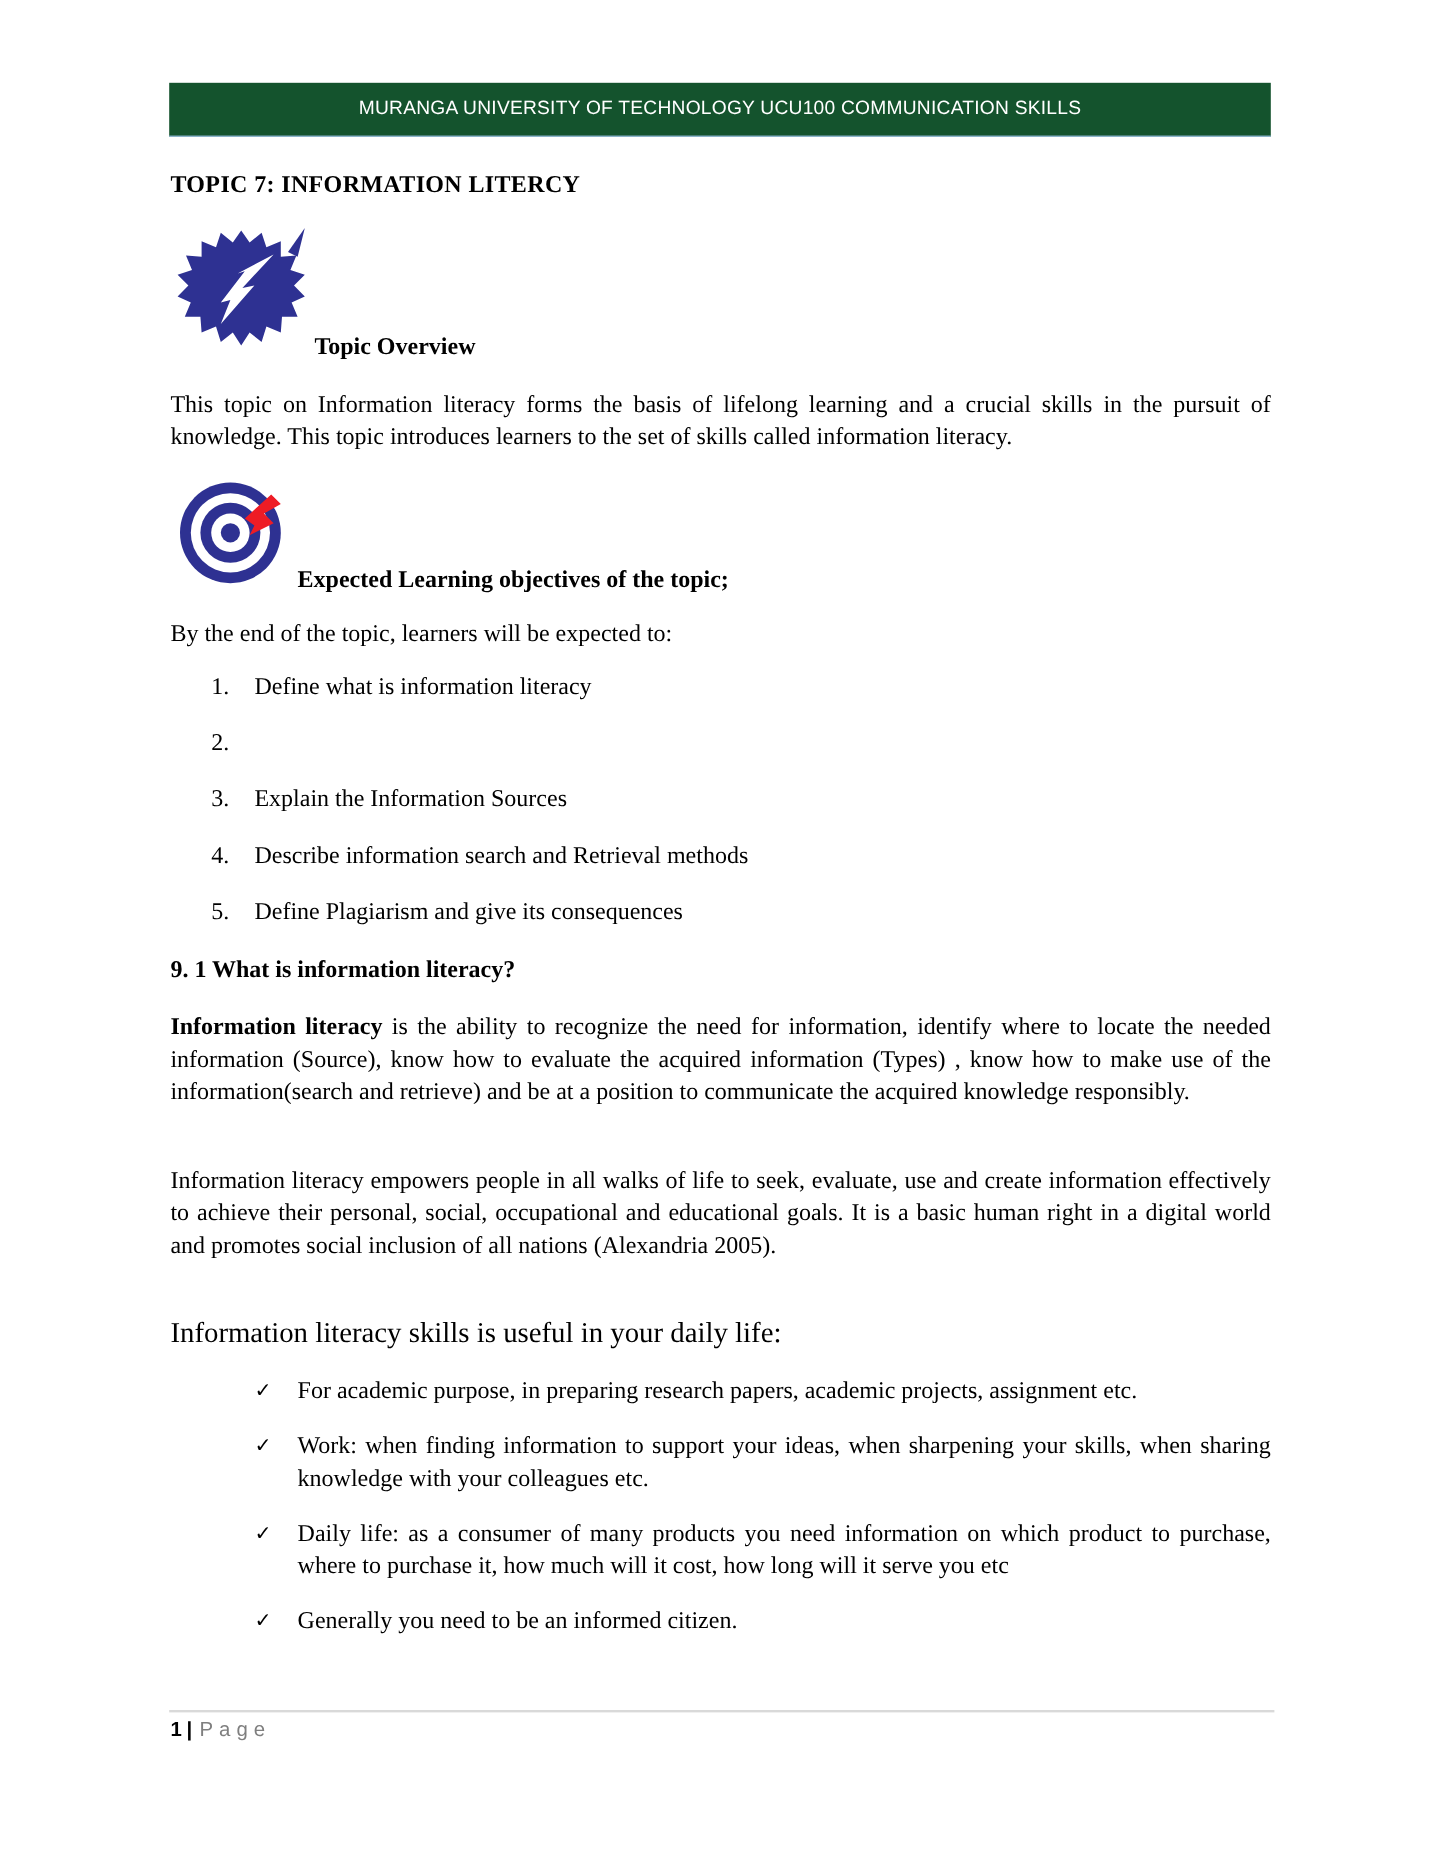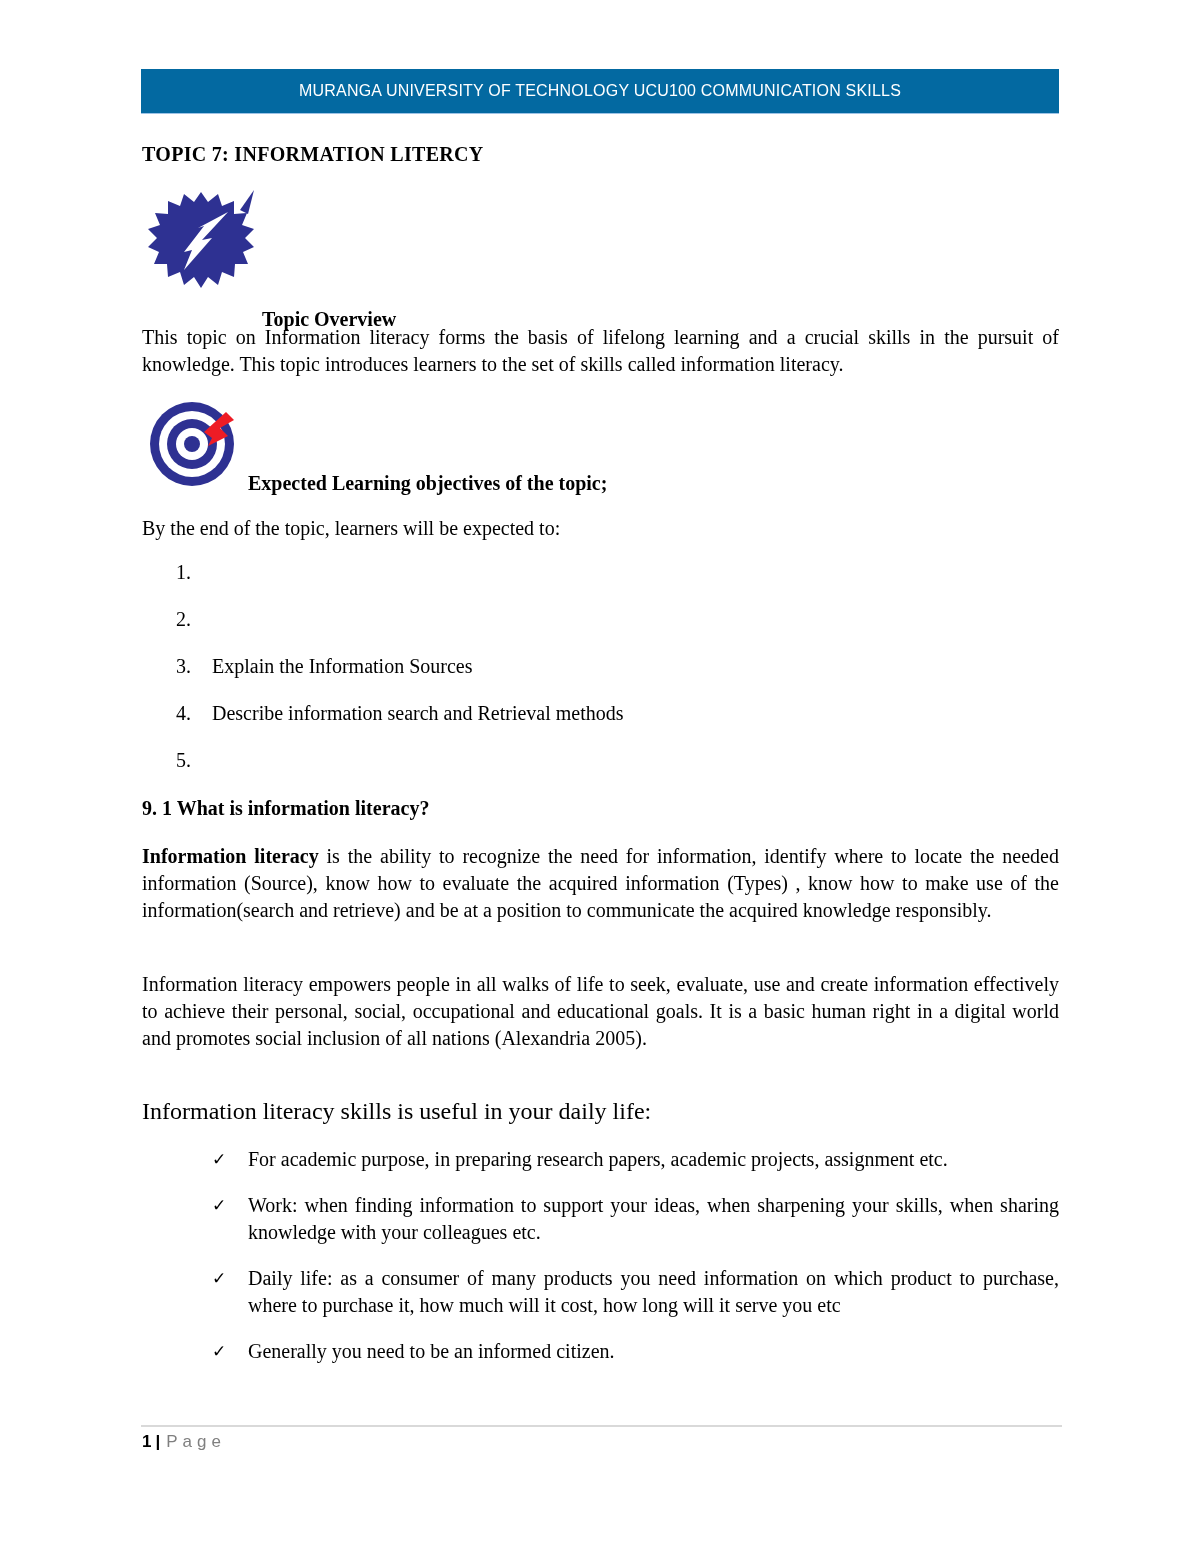--- a/index.html
+++ b/index.html
@@ -1,29 +1,29 @@
 <!DOCTYPE html>
 <html><head>
   <meta charset="utf-8">
   <style>
     html, body { margin: 0; padding: 0; background: #ffffff; }
     body { width: 1200px; height: 1553px; position: relative; overflow: hidden; }
     .header-bar {
       position: absolute; left: 141px; top: 69px; width: 918px; height: 44px;
-      background: #0369a1; color: #ffffff;
+      background: #14532d; color: #ffffff;
       font-family: "Liberation Sans", sans-serif; font-size: 16px;
       display: flex; align-items: center; justify-content: center;
       letter-spacing: 0.2px;
       border-bottom: 1px solid #9dc3e6;
     }
     .serif { font-family: "Liberation Serif", serif; color: #000; }
     .abs { position: absolute; }
     .topic-title { left: 142px; top: 143px; font-size: 20px; font-weight: bold; letter-spacing: 0.3px; }
     .icon-burst { left: 144px; top: 188px; width: 114px; height: 104px; }
-    .overview-heading { left: 262px; top: 278px; font-size: 20px; font-weight: bold; margin-top: 30px; }
+    .overview-heading { left: 262px; top: 278px; font-size: 20px; font-weight: bold; }
     .para { left: 142px; width: 917px; font-size: 20px; line-height: 27px; text-align: justify; }
     .p-overview { top: 324px; }
     .icon-target { left: 144px; top: 398px; width: 100px; height: 92px; }
     .objectives-heading { left: 248px; top: 472px; font-size: 20px; font-weight: bold; }
     .intro-objectives { left: 142px; top: 517px; font-size: 20px; }
     .obj-list { left: 176px; top: 561px; margin: 0; padding: 0; list-style: none; font-size: 20px; }
     .obj-list li { height: 47px; display: flex; }
     .obj-list .num { width: 36px; }
     .section-heading { left: 142px; top: 797px; font-size: 20px; font-weight: bold; }
     .p-definition { top: 843px; }
@@ -72,34 +72,36 @@
   </svg>
 </div>
 
 <div class="abs serif objectives-heading">Expected Learning objectives of the topic;</div>
 
 <div class="abs serif intro-objectives">By the end of the topic, learners will be expected to:</div>
 
 <ol class="abs serif obj-list">
   <li>
       <span class="num">1.</span>
+      <span>Define what is information literacy</span>
     </li>
   <li>
       <span class="num">2.</span>
     </li>
   <li>
       <span class="num">3.</span>
       <span>Explain the Information Sources</span>
     </li>
   <li>
       <span class="num">4.</span>
       <span>Describe information search and Retrieval methods</span>
     </li>
   <li>
       <span class="num">5.</span>
+      <span>Define Plagiarism and give its consequences</span>
     </li>
 </ol>
 
 <div class="abs serif section-heading">9. 1 What is information literacy?</div>
 
 <div class="abs serif para p-definition"><b>Information literacy</b><span> is the ability to recognize the need for information, identify where to locate the needed information (Source), know how to evaluate the acquired information (Types) , know how to make use of the information(search and retrieve) and be at a position to communicate the acquired knowledge responsibly.</span></div>
 
 <div class="abs serif para p-empowers">Information literacy empowers people in all walks of life to seek, evaluate, use and create information effectively to achieve their personal, social, occupational and educational goals. It is a basic human right in a digital world and promotes social inclusion of all nations (Alexandria 2005).</div>
 
 <div class="abs serif p-useful">Information literacy skills is useful in your daily life:</div>

